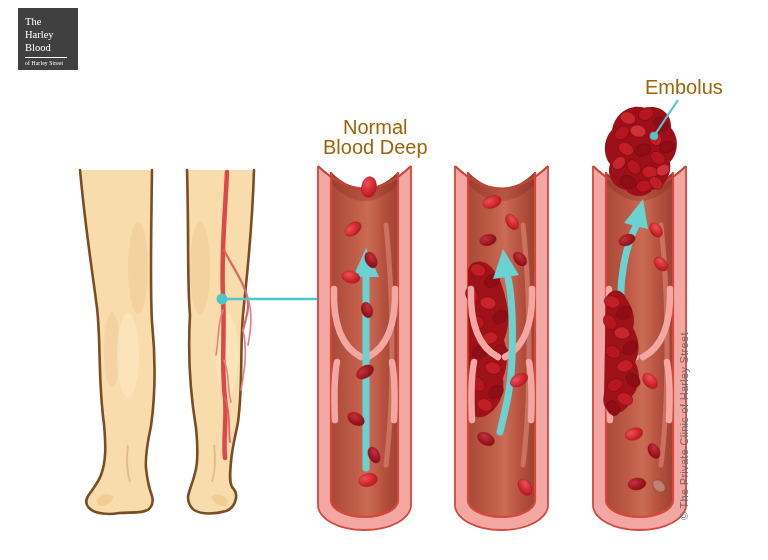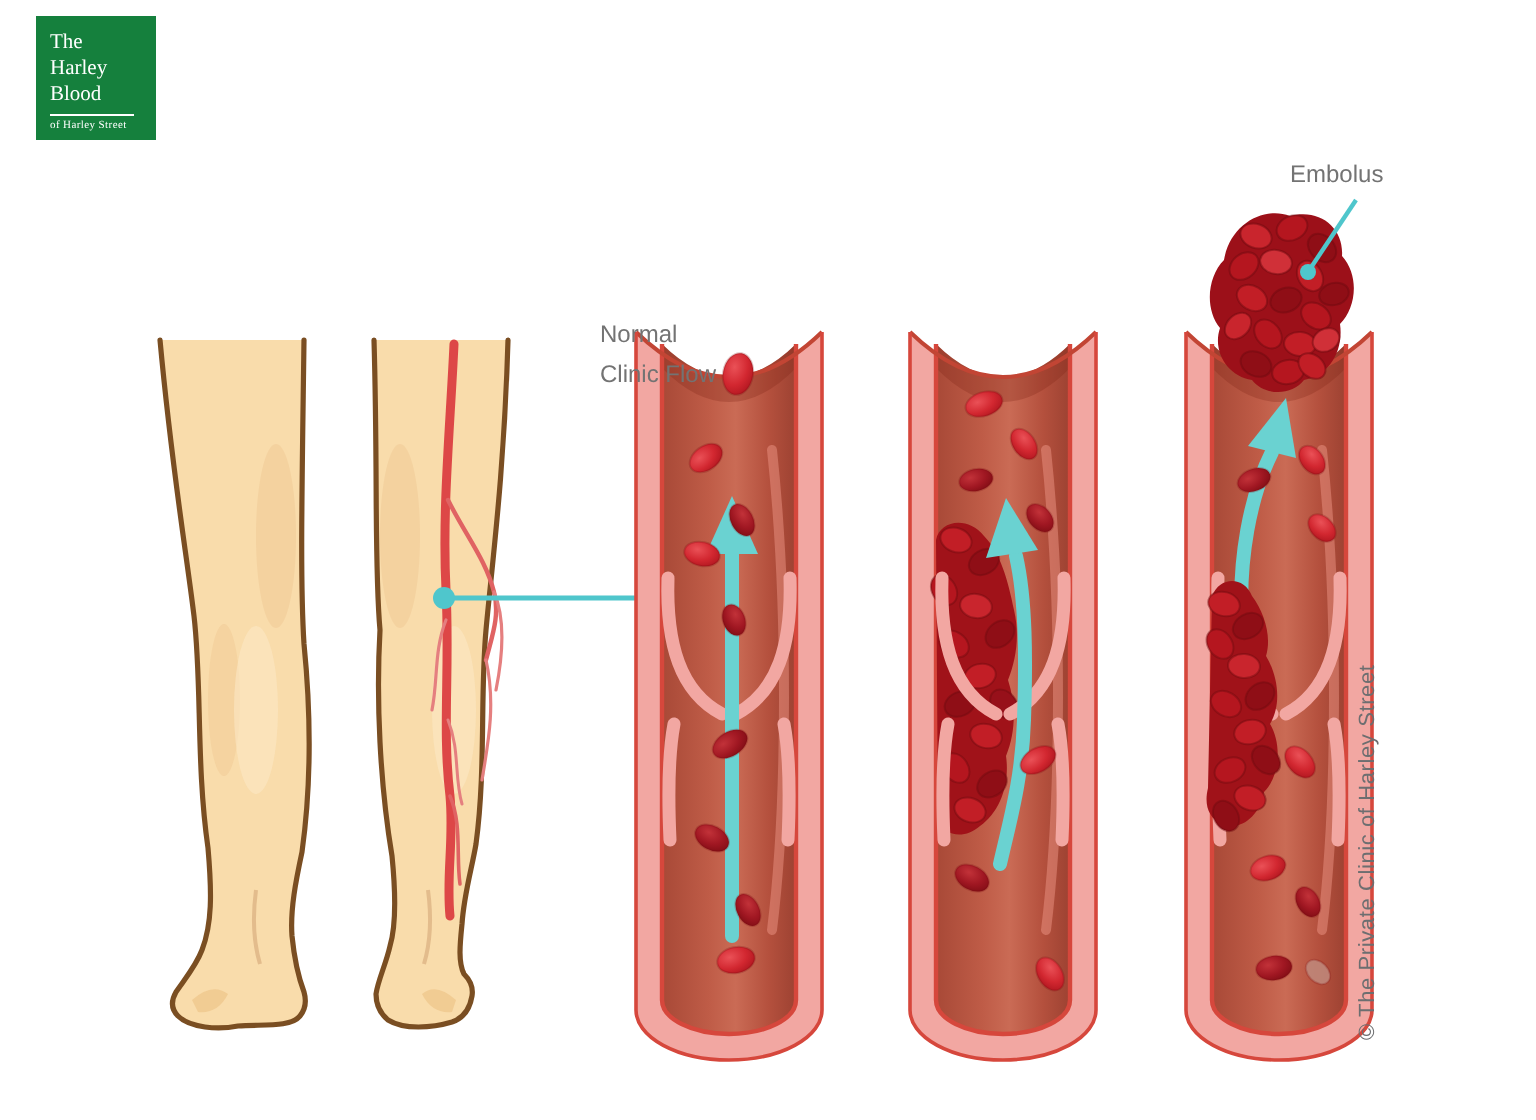--- a/index.html
+++ b/index.html
@@ -3,32 +3,32 @@
 <meta charset="utf-8">
 <style>
   html,body{margin:0;padding:0;background:#ffffff;}
   #stage{
     position:relative;width:768px;height:560px;background:#ffffff;overflow:hidden;
     font-family:"Liberation Sans", sans-serif;
   }
   #artwork{position:absolute;left:0;top:0;width:768px;height:560px;}
   .logo{
     position:absolute;left:18px;top:8px;width:60px;height:62px;
-    background:#15803d;color:#ffffff;font-family:"Liberation Serif", serif;
+    background:#404040;color:#ffffff;font-family:"Liberation Serif", serif;
     padding:7px 0 0 7px;box-sizing:border-box;line-height:13px;font-size:10.5px;
   }
   .logo .sep{width:42px;border-top:1px solid #ffffff;margin:3px 0 2px 0;}
   .logo .tagline{font-size:5.5px;line-height:7px;letter-spacing:0.2px;}
   .title{
     position:absolute;left:93px;top:20px;width:640px;
     font-size:35px;font-weight:bold;letter-spacing:0.6px;color:#58595b;white-space:nowrap;
   }
-  .lbl{position:absolute;color:#737373;font-size:12px;line-height:20px;}
+  .lbl{position:absolute;color:#a16207;font-size:20px;line-height:20px;}
   .lbl-legs{left:40px;top:134px;width:254px;text-align:center;}
-  .lbl-normal{left:300px;top:117px;text-align:left;margin-top:40px;}
+  .lbl-normal{left:323px;top:117px;text-align:center;}
   .lbl-dvt{left:457px;top:117px;text-align:left;}
   .lbl-embolus{left:645px;top:77px;}
   .copyright{
     position:absolute;left:692px;top:506px;width:190px;height:14px;
     font-size:11px;letter-spacing:0.3px;color:#6d6e70;white-space:nowrap;
     transform:rotate(-90deg);transform-origin:left bottom;
   }
 </style>
 </head>
 <body>
@@ -243,21 +243,21 @@
     <div>Harley</div>
     <div>Blood</div>
     <div class="sep"></div>
     <div class="tagline">of Harley Street</div>
   </div>
 
 
 
   <div class="lbl lbl-normal">
     <div>Normal</div>
-    <div>Clinic Flow</div>
+    <div>Blood Deep</div>
   </div>
 
 
   <div class="lbl lbl-embolus">Embolus</div>
 
   <div class="copyright">© The Private Clinic of Harley Street</div>
 
 </div>
 
 </body></html>

